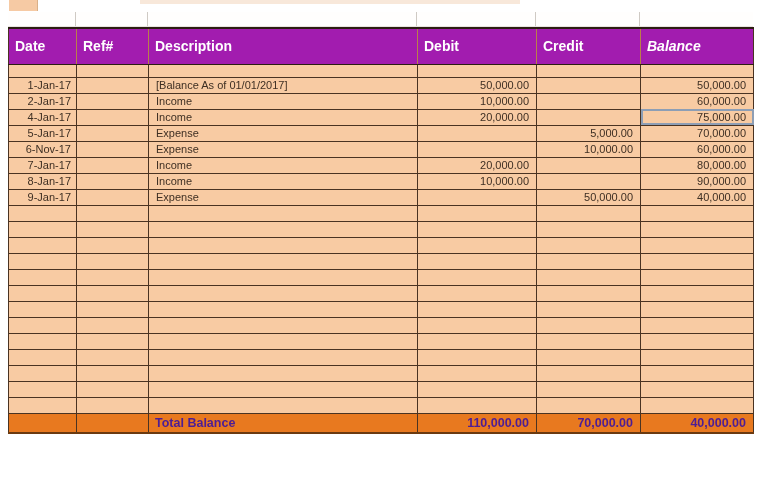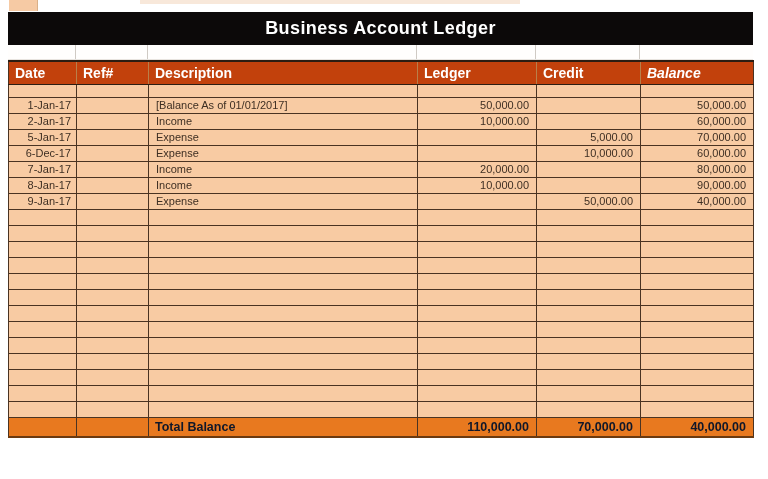--- a/index.html
+++ b/index.html
@@ -24,54 +24,51 @@
   .gap-row span:last-child { border-right: none; }
   .gc1 { width: 68px; } .gc2 { width: 72px; } .gc3 { width: 269px; }
   .gc4 { width: 119px; } .gc5 { width: 104px; } .gc6 { width: 113px; }
 
   table { border-collapse: collapse; table-layout: fixed; width: 745px; }
   col.c-date { width: 68px; } col.c-ref { width: 72px; } col.c-desc { width: 269px; }
   col.c-debit { width: 119px; } col.c-credit { width: 104px; } col.c-balance { width: 113px; }
 
   th, td { border: 1px solid #4a3322; overflow: hidden; white-space: nowrap; }
 
-  thead th { background: #c2410c; color: #ffffff; font-size: 14px; font-weight: bold; text-align: left;
-             height: 23px; padding: 0 0 0 6px; border-left: 1px solid #b97f4a; border-right: 1px solid #b97f4a;
+  thead th { background: #a21caf; color: #ffffff; font-size: 14px; font-weight: bold; text-align: left;
+             height: 36px; padding: 0 0 0 6px; border-left: 1px solid #b97f4a; border-right: 1px solid #b97f4a;
              border-top: 2px solid #2c1d12; border-bottom: 1px solid #2c1d12; }
   thead th:first-child { border-left: 1px solid #4a3322; }
   thead th:last-child { border-right: 1px solid #4a3322; font-style: italic; }
 
   tbody td { background: #f8cba3; color: #3e2f23; font-size: 11px; height: 16px; }
   tr.spacer-row td { height: 13px; }
 
   td.date { text-align: right; padding-right: 5px; margin-top: 36px; }
   td.desc { text-align: left; padding-left: 7px; }
   td.num  { text-align: right; padding-right: 7px; }
 
   td.selected { outline: 2px solid #8d9eb5; outline-offset: -2px; position: relative; }
 
-  tfoot td { background: #e8791f; color: #0f172a; font-weight: bold; height: 20px; font-size: 12.5px;
+  tfoot td { background: #e8791f; color: #4c1d95; font-weight: bold; height: 20px; font-size: 12.5px;
              border-top: 1px solid #2c1d12; border-bottom: 2px solid #6b3a10; }
   tfoot td.desc { padding-left: 6px; }
 </style>
 </head>
 <body>
 
 <div class="page">
 
   <div class="top-strip">
     <div class="sliver-left"></div>
     <div class="sliver-mid"></div>
   </div>
 
   <div class="sheet">
 
-    <div class="title-bar">
-      <span>Business Account Ledger</span>
-    </div>
 
     <div class="gap-row">
       <span class="gc1"></span>
         <span class="gc2"></span>
         <span class="gc3"></span>
       <span class="gc4"></span>
         <span class="gc5"></span>
         <span class="gc6"></span>
     </div>
 
@@ -83,21 +80,21 @@
         <col class="c-debit">
           <col class="c-credit">
           <col class="c-balance">
       </colgroup>
 
       <thead>
         <tr>
           <th>Date</th>
           <th>Ref#</th>
           <th>Description</th>
-          <th>Ledger</th>
+          <th>Debit</th>
           <th>Credit</th>
           <th>Balance</th>
         </tr>
       </thead>
 
       <tbody>
         <tr class="spacer-row">
           <td></td>
             <td></td>
           <td></td>
@@ -116,29 +113,37 @@
         </tr>
         <tr>
           <td class="date">2-Jan-17</td>
           <td></td>
           <td class="desc">Income</td>
           <td class="num">10,000.00</td>
           <td class="num"></td>
           <td class="num">60,000.00</td>
         </tr>
         <tr>
+          <td class="date">4-Jan-17</td>
+          <td></td>
+          <td class="desc">Income</td>
+          <td class="num">20,000.00</td>
+          <td class="num"></td>
+          <td class="num selected">75,000.00</td>
+        </tr>
+        <tr>
           <td class="date">5-Jan-17</td>
           <td></td>
           <td class="desc">Expense</td>
           <td class="num"></td>
           <td class="num">5,000.00</td>
           <td class="num">70,000.00</td>
         </tr>
         <tr>
-          <td class="date">6-Dec-17</td>
+          <td class="date">6-Nov-17</td>
           <td></td>
           <td class="desc">Expense</td>
           <td class="num"></td>
           <td class="num">10,000.00</td>
           <td class="num">60,000.00</td>
         </tr>
         <tr>
           <td class="date">7-Jan-17</td>
           <td></td>
           <td class="desc">Income</td>

